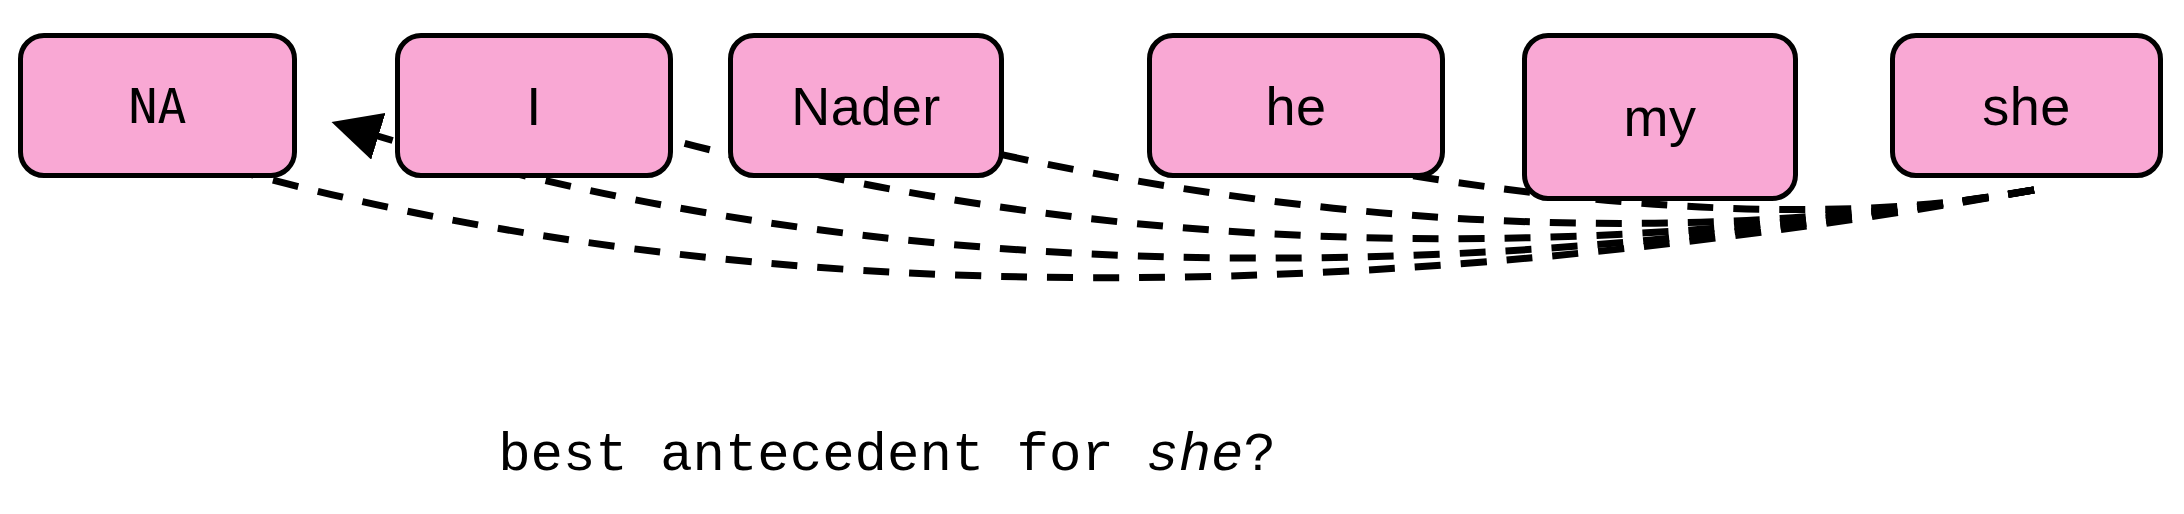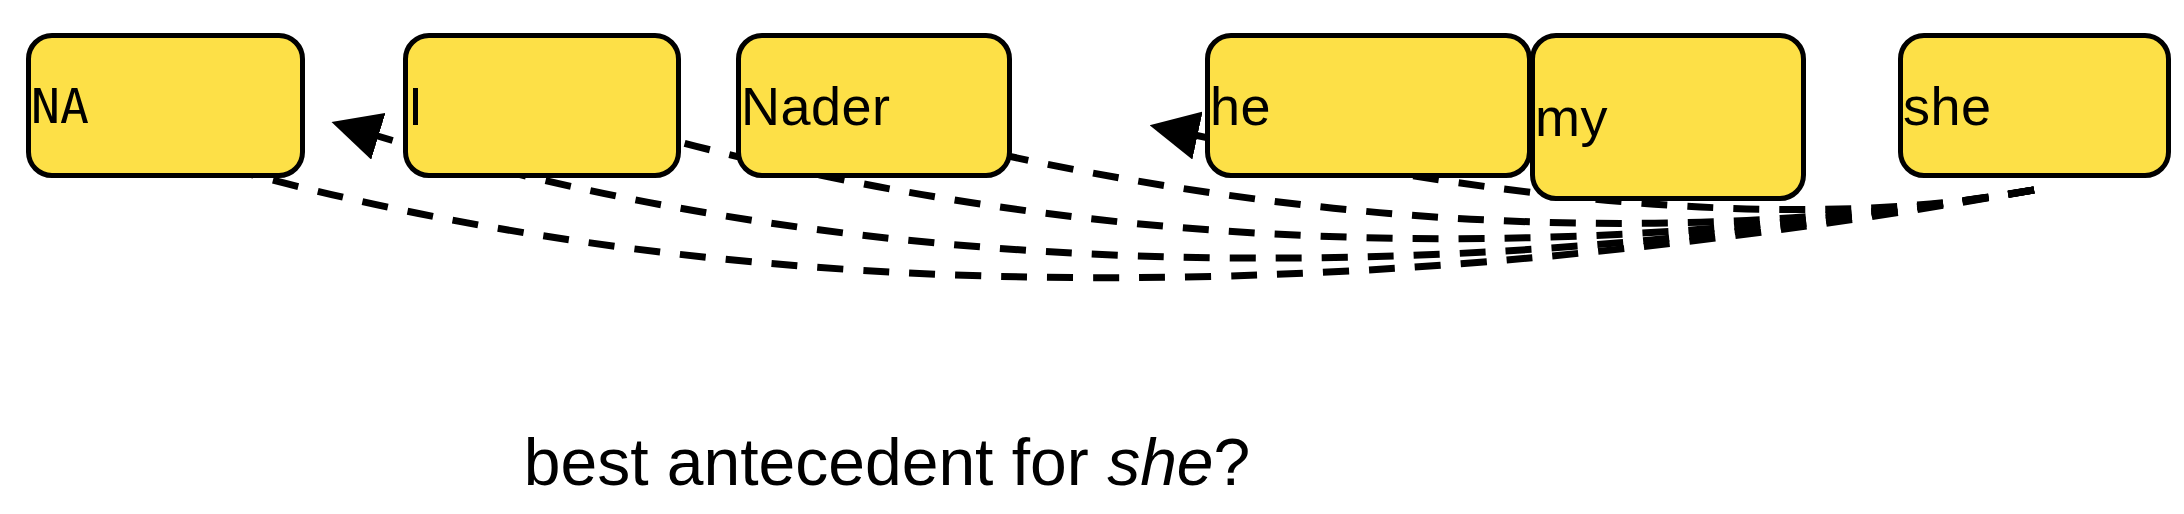--- a/index.html
+++ b/index.html
@@ -17,25 +17,25 @@
     width: 2184px;
     height: 514px;
     background: #ffffff;
     overflow: hidden;
   }
   .node-box {
     position: absolute;
     box-sizing: border-box;
     border: 5px solid #000000;
     border-radius: 26px;
-    background: #fde047;
+    background: #f9a8d4;
     display: flex;
     align-items: center;
+    justify-content: center;
     text-align: center;
-    margin-left: 8px;
   }
   .node-label {
     font-family: "Liberation Sans", sans-serif;
     font-size: 54px;
     line-height: 1;
     letter-spacing: 0.5px;
     color: #000000;
     white-space: nowrap;
   }
   .node-label.mono {
@@ -50,22 +50,22 @@
     width: 2184px;
     height: 514px;
     pointer-events: none;
   }
   .caption {
     position: absolute;
     left: 0;
     top: 428px;
     width: 2184px;
     text-align: center;
-    font-family: Liberation Sans, sans-serif;
-    font-size: 66px;
+    font-family: Liberation Mono, monospace;
+    font-size: 54px;
     line-height: 1.05;
     color: #000000;
     white-space: nowrap;
   }
   .caption .em {
     font-style: italic;
   }
   .caption-inner {
     display: inline-block;
     transform: translateX(-205px);
@@ -93,21 +93,21 @@
 
   <div class="node-box" style="left: 18px; top: 33px; width: 279px; height: 145px;">
     <span class="node-label mono">NA</span>
   </div>
   <div class="node-box" style="left: 395px; top: 33px; width: 278px; height: 145px;">
     <span class="node-label">I</span>
   </div>
   <div class="node-box" style="left: 728px; top: 33px; width: 276px; height: 145px;">
     <span class="node-label">Nader</span>
   </div>
-  <div class="node-box" style="left: 1197px; top: 33px; width: 327px; height: 145px;">
+  <div class="node-box" style="left: 1147px; top: 33px; width: 298px; height: 145px;">
     <span class="node-label">he</span>
   </div>
   <div class="node-box" style="left: 1522px; top: 33px; width: 276px; height: 168px;">
     <span class="node-label">my</span>
   </div>
   <div class="node-box" style="left: 1890px; top: 33px; width: 273px; height: 145px;">
     <span class="node-label">she</span>
   </div>
 
   <div class="caption">

